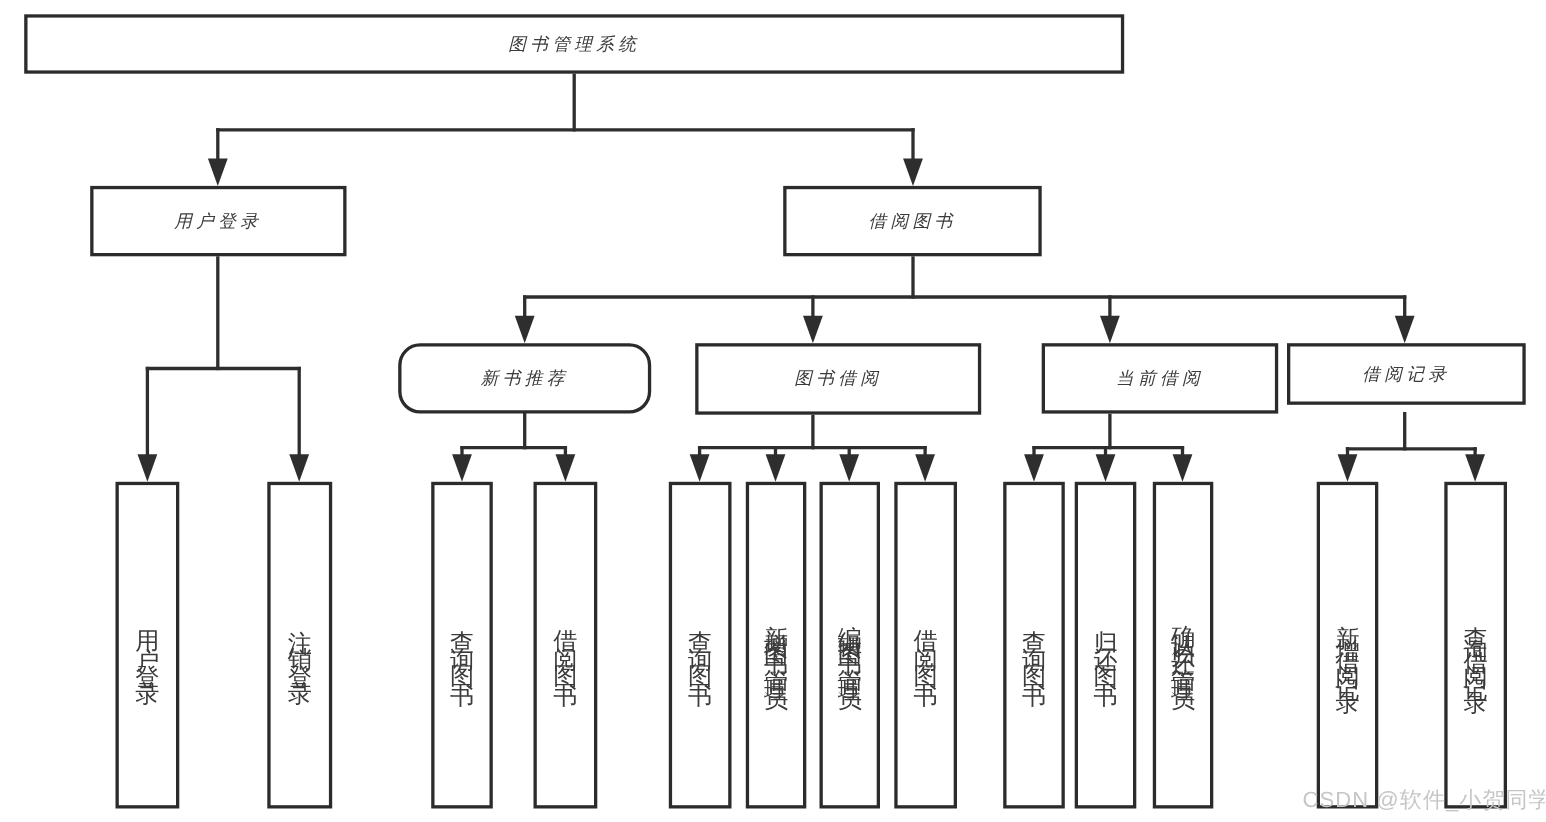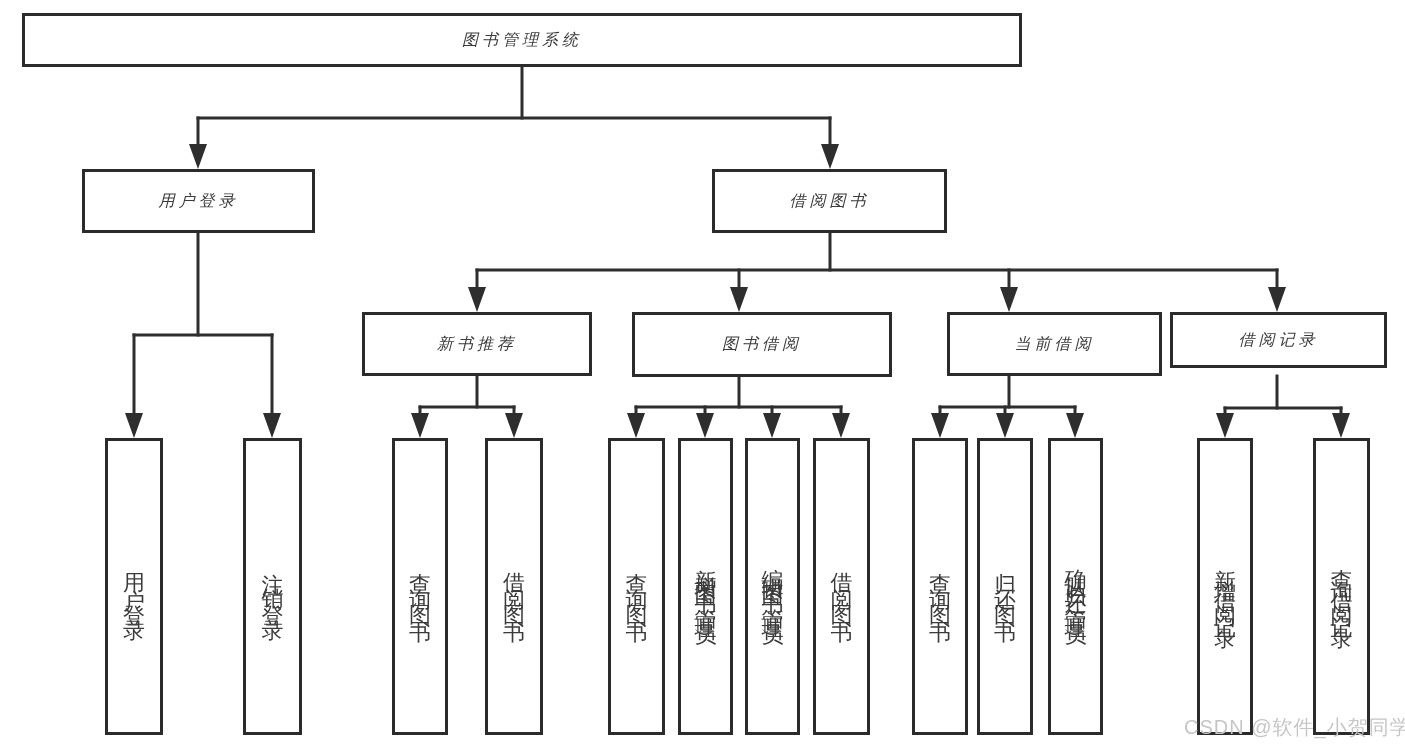--- a/index.html
+++ b/index.html
@@ -111,21 +111,21 @@
   <div id="node-layer">
       <div class="node h" style="left: 22px; top: 13px; width: 1000px; height: 54px; border-color: rgb(43, 43, 43);">
         <span class="lbl" style="color: rgb(59, 59, 59);">图书管理系统</span>
       </div>
       <div class="node h" style="left: 82px; top: 169px; width: 233px; height: 64px; border-color: rgb(43, 43, 43);">
         <span class="lbl" style="color: rgb(59, 59, 59);">用户登录</span>
       </div>
       <div class="node h" style="left: 712px; top: 169px; width: 235px; height: 64px; border-color: rgb(43, 43, 43);">
         <span class="lbl" style="color: rgb(59, 59, 59);">借阅图书</span>
       </div>
-      <div class="node h" style="left: 362px; top: 312px; width: 230px; height: 64px; border-color: rgb(43, 43, 43);">
+      <div class="node h" style="left: 362px; top: 312px; width: 230px; height: 64px; border-color: rgb(43, 43, 43); border-radius: 20px;">
         <span class="lbl" style="color: rgb(59, 59, 59);">新书推荐</span>
       </div>
       <div class="node h" style="left: 632px; top: 312px; width: 260px; height: 65px; border-color: rgb(43, 43, 43);">
         <span class="lbl" style="color: rgb(59, 59, 59);">图书借阅</span>
       </div>
       <div class="node h" style="left: 947px; top: 312px; width: 215px; height: 64px; border-color: rgb(43, 43, 43);">
         <span class="lbl" style="color: rgb(59, 59, 59);">当前借阅</span>
       </div>
       <div class="node h" style="left: 1170px; top: 312px; width: 217px; height: 56px; border-color: rgb(43, 43, 43);">
         <span class="lbl" style="color: rgb(59, 59, 59);">借阅记录</span>

